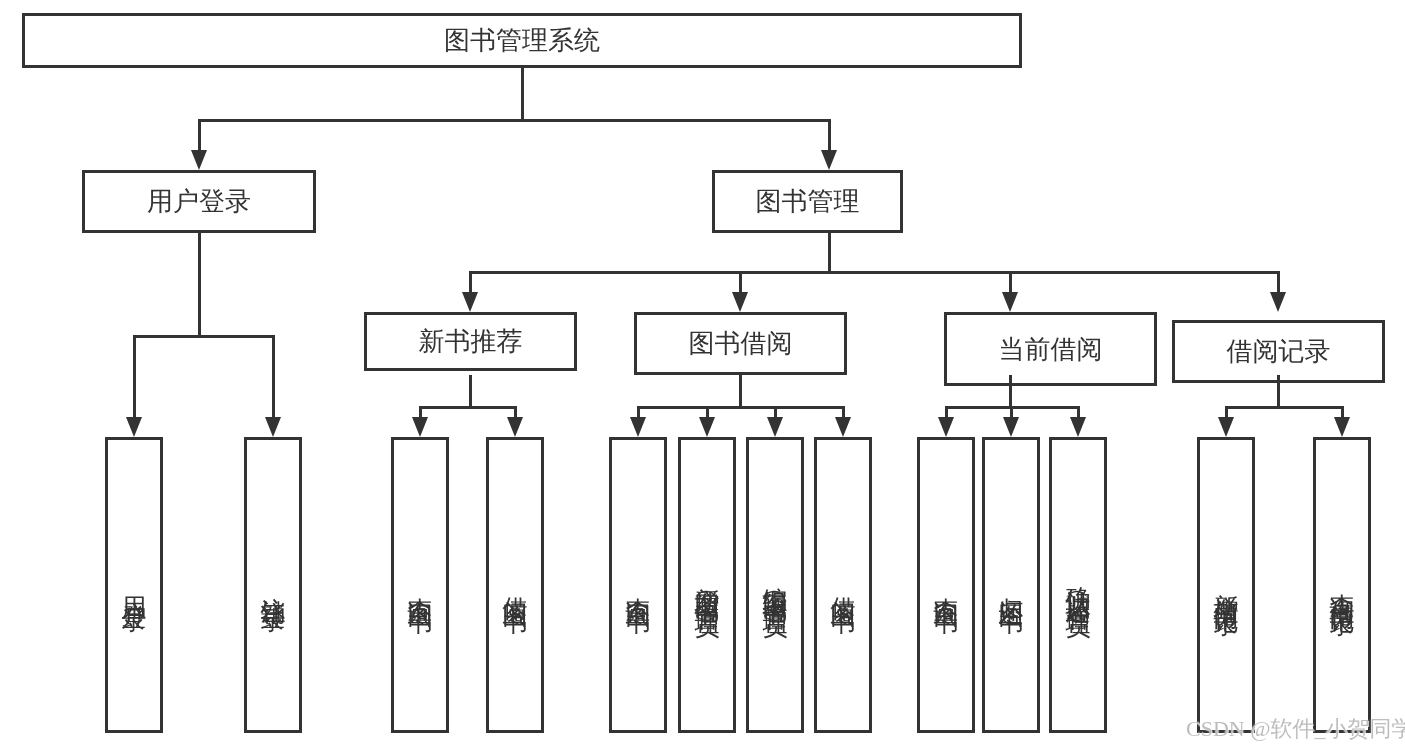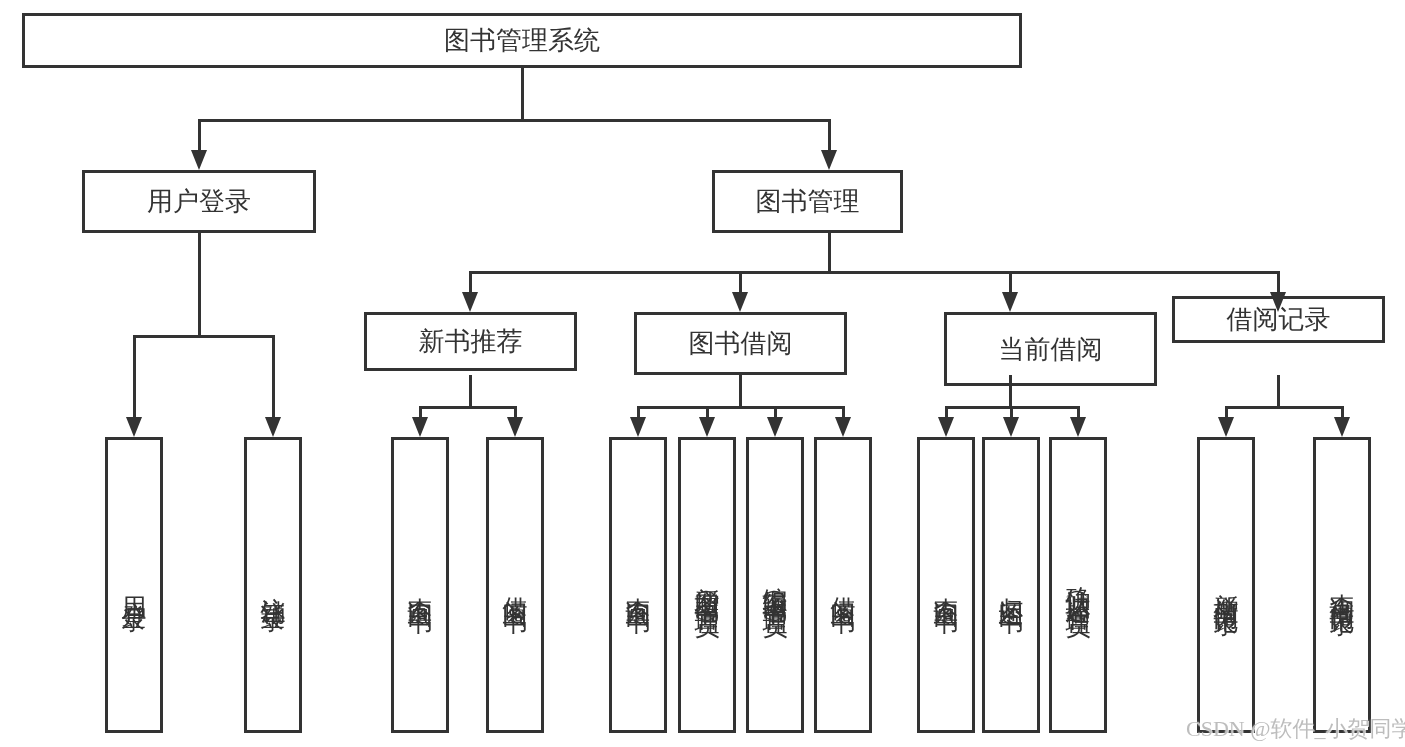--- a/index.html
+++ b/index.html
@@ -50,21 +50,21 @@
 
   <div class="box" style="left:364px;top:312px;width:213px;height:59px">
     <span>新书推荐</span>
   </div>
   <div class="box" style="left:634px;top:312px;width:213px;height:63px">
     <span>图书借阅</span>
   </div>
   <div class="box" style="left:944px;top:312px;width:213px;height:74px">
     <span>当前借阅</span>
   </div>
-  <div class="box" style="left:1172px;top:296px;width:213px;height:47px">
+  <div class="box" style="left:1172px;top:320px;width:213px;height:63px">
     <span>借阅记录</span>
   </div>
 
   <div class="box vbox" style="left:105px">
     <span>用户登录</span>
   </div>
   <div class="box vbox" style="left:244px">
     <span>注销登录</span>
   </div>
 

